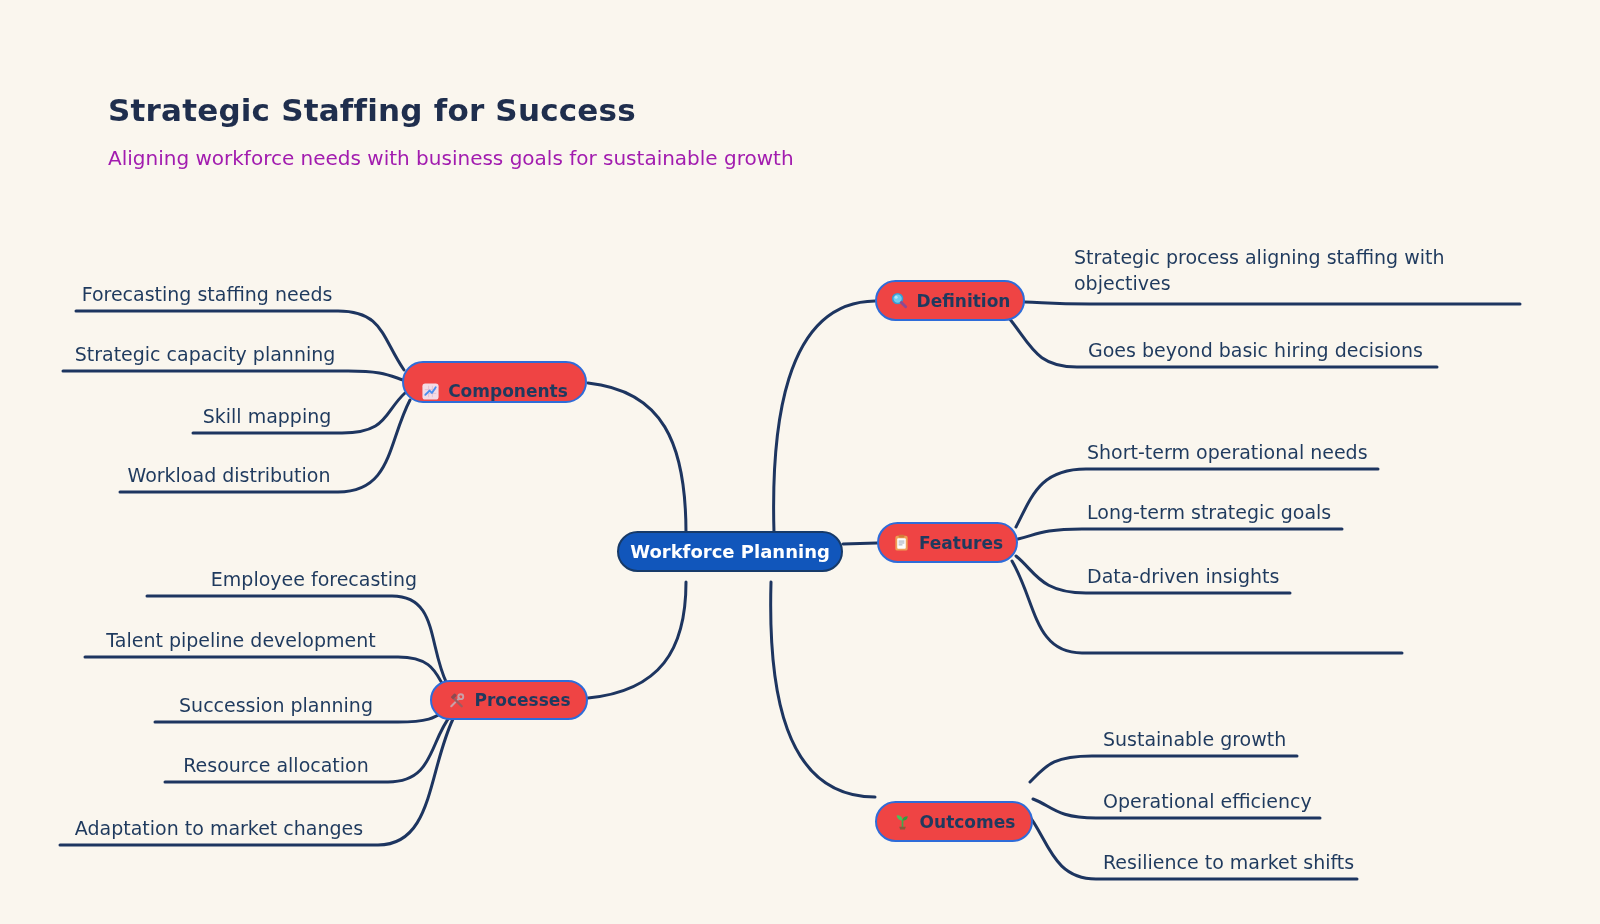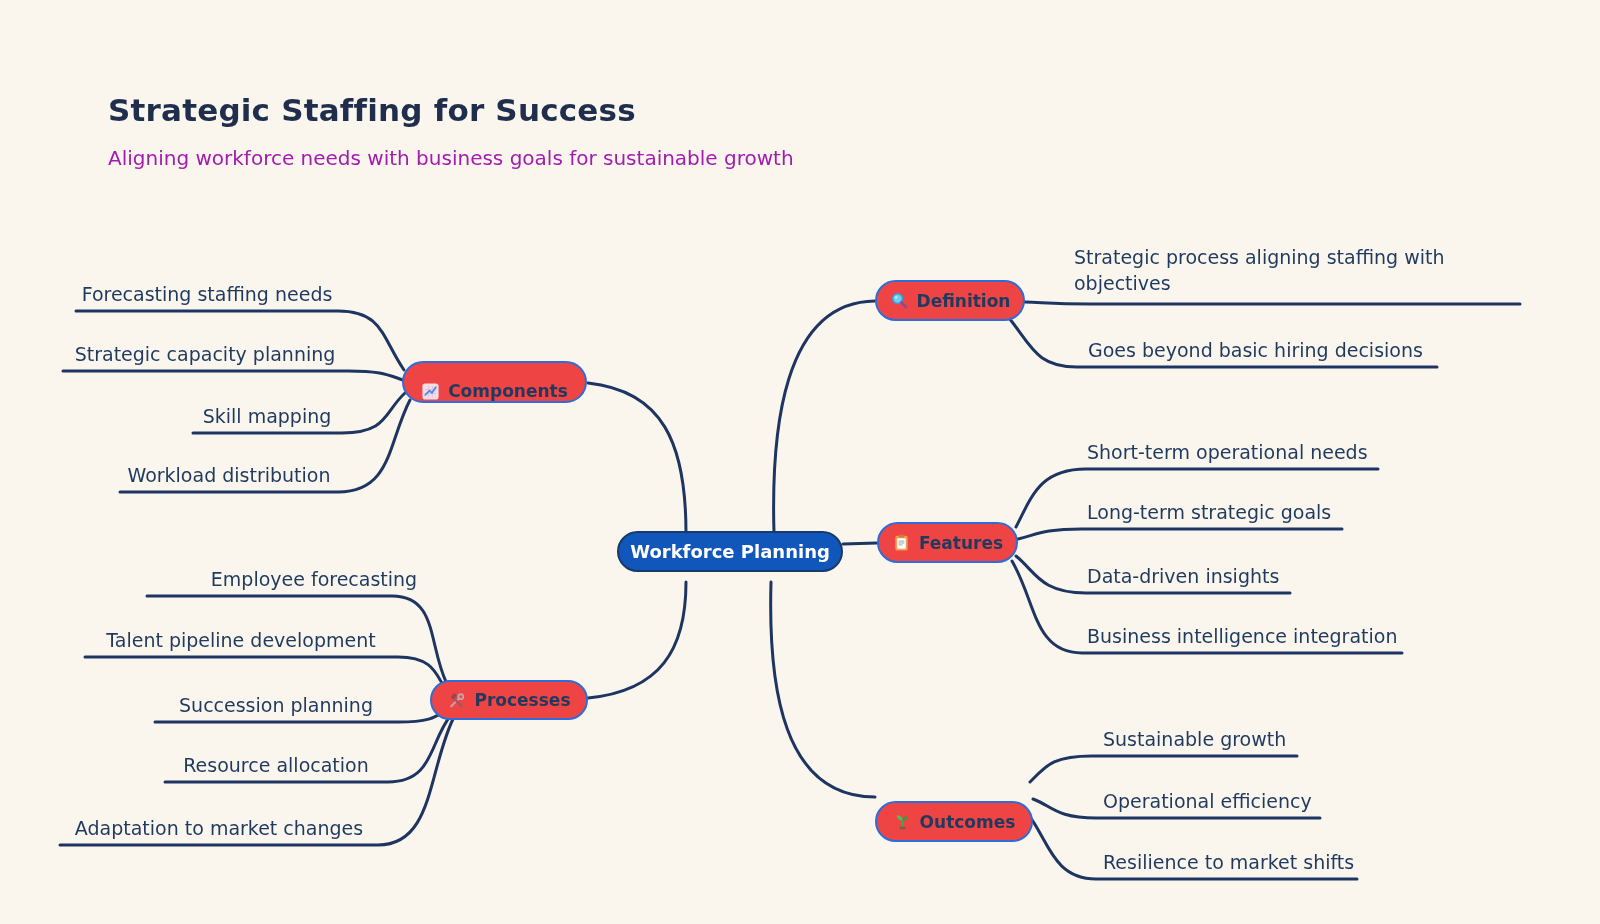--- a/index.html
+++ b/index.html
@@ -156,19 +156,18 @@
   <div class="leaf left" style="left:276px;top:692px;">Succession planning</div>
   <div class="leaf left" style="left:276px;top:752px;">Resource allocation</div>
   <div class="leaf left" style="left:219px;top:815px;">Adaptation to market changes</div>
 
   <div class="leaf wrap" style="left:1074px;top:244px;width:440px;">Strategic process aligning staffing with objectives</div>
   <div class="leaf" style="left:1088px;top:337px;">Goes beyond basic hiring decisions</div>
 
   <div class="leaf" style="left:1087px;top:439px;">Short-term operational needs</div>
   <div class="leaf" style="left:1087px;top:499px;">Long-term strategic goals</div>
   <div class="leaf" style="left:1087px;top:563px;">Data-driven insights</div>
-  <div class="leaf" style="left:1087px;top:623px;">Business intelligence integration</div>
 
   <div class="leaf" style="left:1103px;top:726px;">Sustainable growth</div>
   <div class="leaf" style="left:1103px;top:788px;">Operational efficiency</div>
   <div class="leaf" style="left:1103px;top:849px;">Resilience to market shifts</div>
 
 </div>
 
 </body></html>

